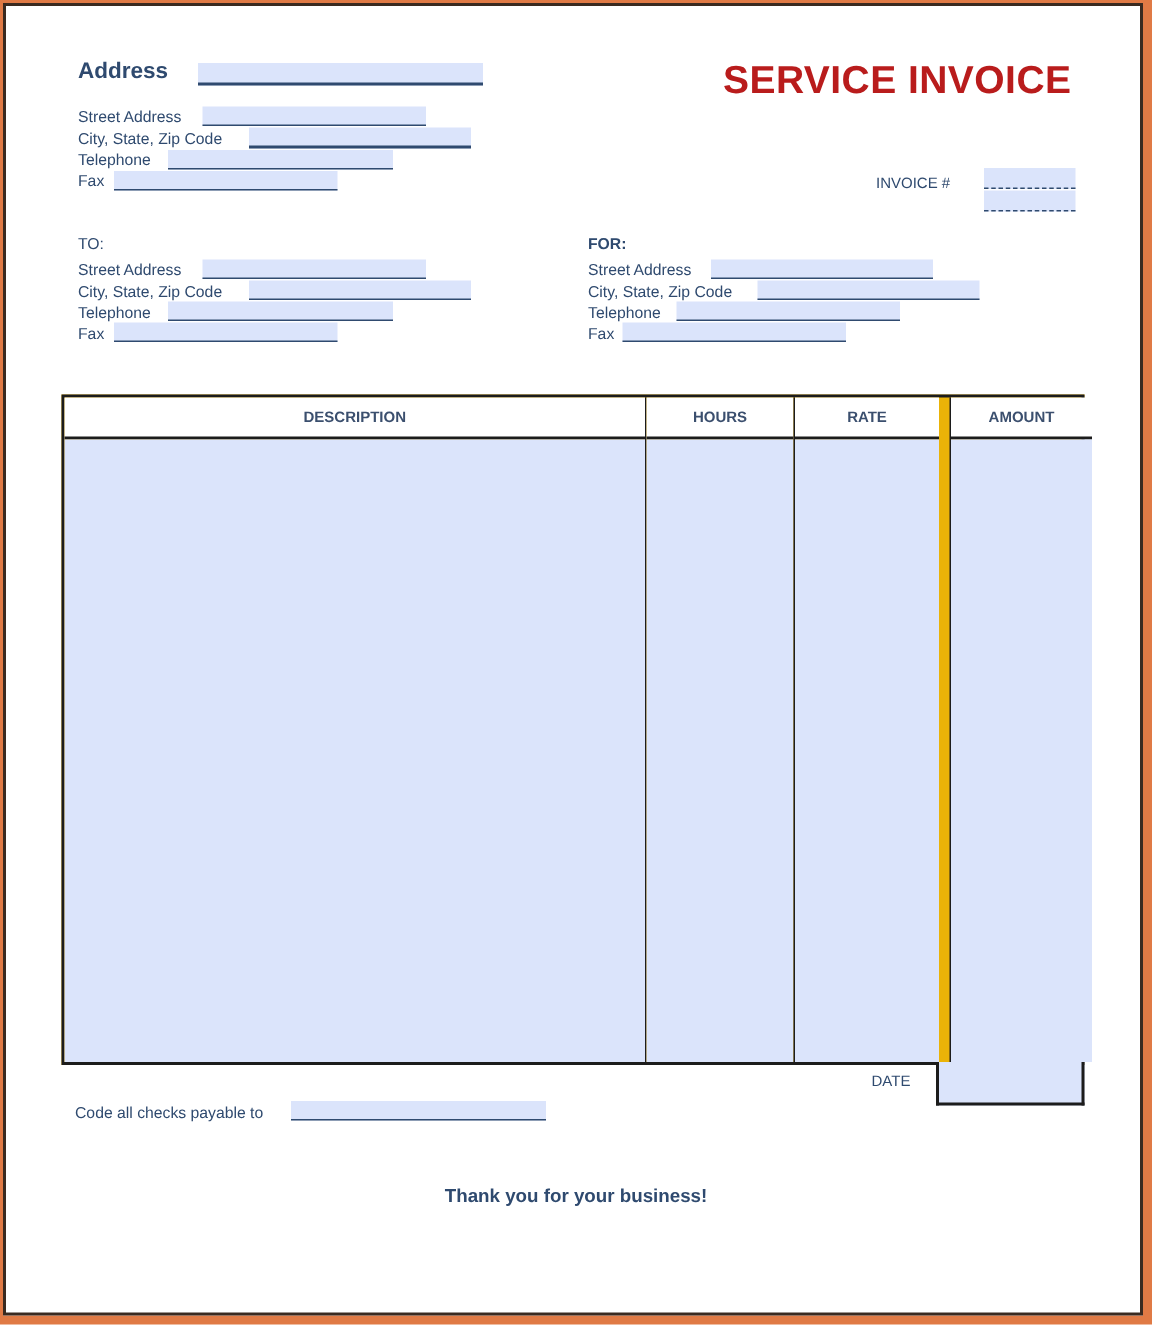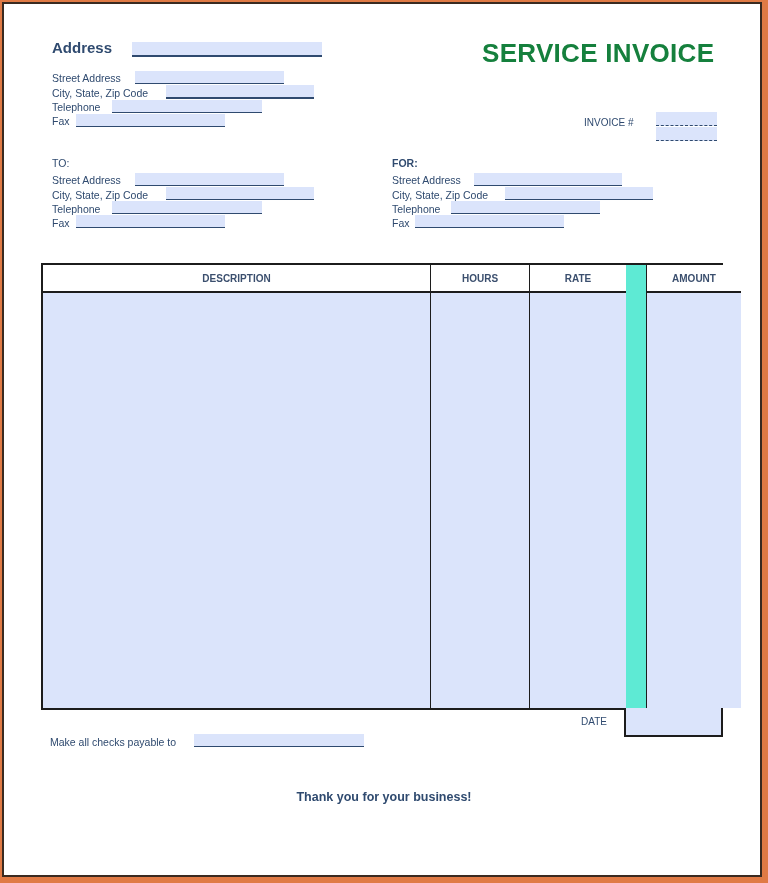--- a/index.html
+++ b/index.html
@@ -8,27 +8,27 @@
       background: #e07a45;
       font-family: "Liberation Sans", sans-serif;
       position: relative; overflow: hidden;
     }
     .frame {
       position: absolute; left: 2px; top: 2px; width: 760px; height: 875px;
       border: 2px solid #3a2a20; background: #fff; box-sizing: border-box;
     }
     .abs { position: absolute; }
     .company-label { left: 48px; top: 35px; font-size: 15px; font-weight: bold; color: #2f4a6f; }
-    .title { left: 478px; top: 34px; font-size: 26px; font-weight: bold; color: #15803d; letter-spacing: 0.3px; }
+    .title { left: 478px; top: 34px; font-size: 26px; font-weight: bold; color: #b91c1c; letter-spacing: 0.3px; }
     .lbl { font-size: 10.5px; color: #2f4a6f; white-space: nowrap; }
     .field { background: #dbe4fb; border-bottom: 1px solid #2f4a6f; height: 12px; }
     .field.thick { border-bottom: 2px solid #2f4a6f; }
     .table {
       position: absolute; left: 41px; top: 263px; width: 682px; height: 447px;
-      border: 2px solid #1c1c1c; box-sizing: border-box; background: #5eead4;
+      border: 2px solid #1c1c1c; box-sizing: border-box; background: #eab308;
     }
     .col { position: absolute; top: 0; bottom: 0; box-sizing: border-box; }
     .col-head { height: 26px; border-bottom: 2px solid #1c1c1c; display: flex; align-items: center; justify-content: center; font-size: 10px; font-weight: bold; color: #3b4f6e; background: #fff; }
     .col-body { position: absolute; top: 28px; left: 0; right: 0; bottom: 0; background: #dbe4fb; }
     .vline { border-left: 1.5px solid #1c1c1c; }
     .total-box { position: absolute; left: 624px; top: 708px; width: 99px; height: 29px; border: 2px solid #1c1c1c; border-top: none; background: #dbe4fb; box-sizing: border-box; }
   </style>
 </head>
 <body>
 
@@ -80,25 +80,25 @@
     <div class="col-body"></div>
   </div>
   <div class="col vline" style="left:387px;width:99px;">
     <div class="col-head">HOURS</div>
     <div class="col-body"></div>
   </div>
   <div class="col vline" style="left:486px;width:97px;">
     <div class="col-head">RATE</div>
     <div class="col-body"></div>
   </div>
-  <div class="col vline" style="left:603px;width:95px;">
+  <div class="col vline" style="left:590px;width:95px;">
     <div class="col-head">AMOUNT</div>
     <div class="col-body"></div>
   </div>
 </div>
 
 <div class="abs lbl" style="left:581px;top:716px;font-size:10px;">DATE</div>
 <div class="total-box"></div>
 
-<div class="abs lbl" style="left:50px;top:736px;">Make all checks payable to</div>
+<div class="abs lbl" style="left:50px;top:736px;">Code all checks payable to</div>
 <div class="abs field" style="left:194px;top:734px;width:170px;"></div>
 
 <div class="abs" style="left:0;width:768px;top:790px;text-align:center;font-size:12.5px;font-weight:bold;color:#2f4a6f;">Thank you for your business!</div>
 
 </body></html>

